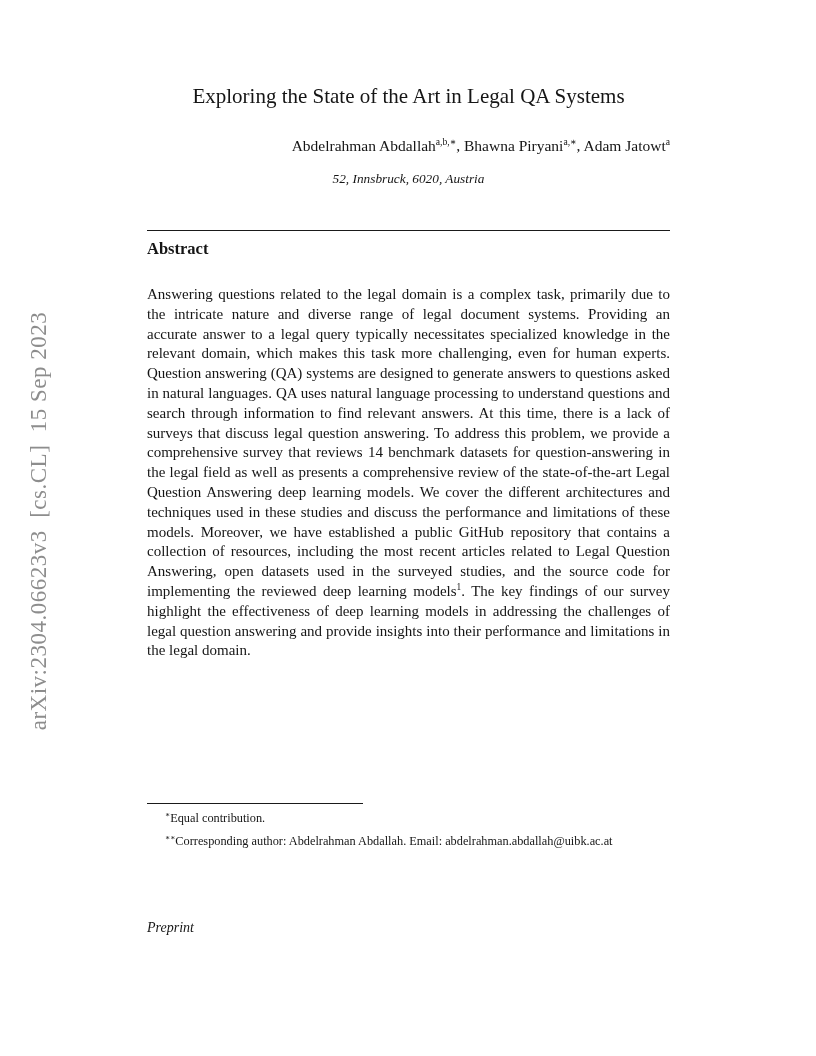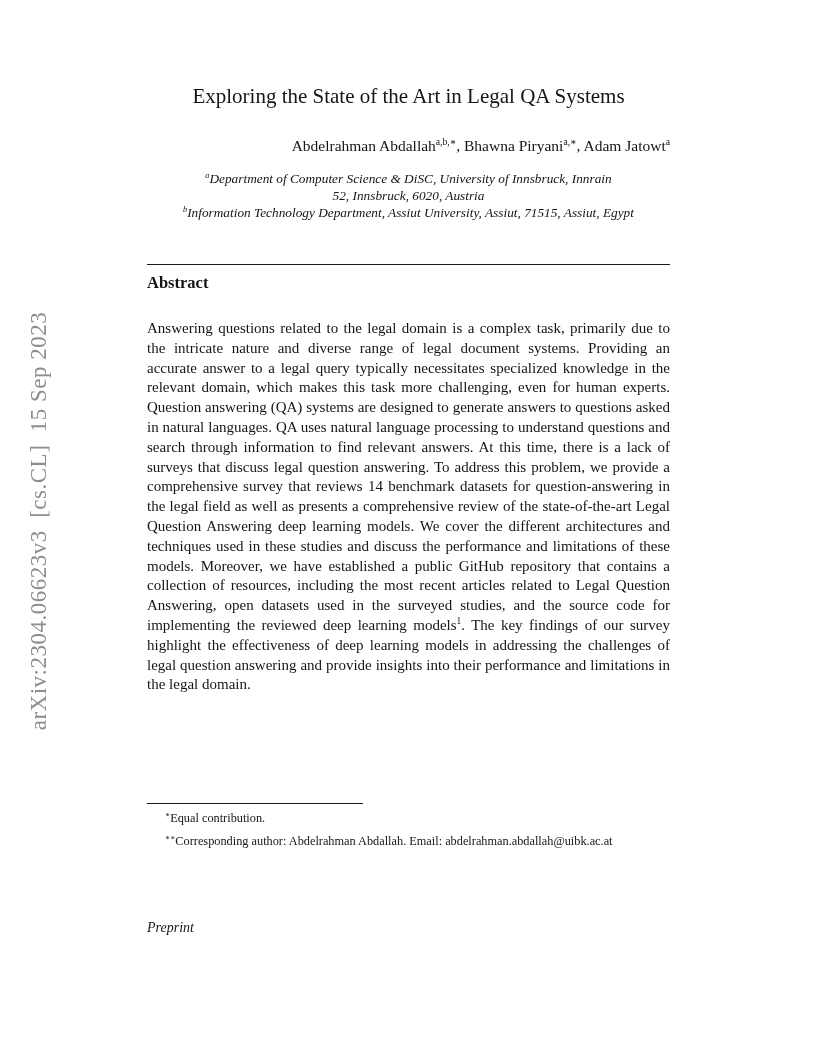--- a/index.html
+++ b/index.html
@@ -124,23 +124,21 @@
 
 <div class="content">
 
   <h1 class="paper-title">Exploring the State of the Art in Legal QA Systems</h1>
 
   <div class="author-line">
     <span>Abdelrahman Abdallah</span><sup>a,b,∗</sup><span>, Bhawna Piryani</span><sup>a,∗</sup><span>, Adam Jatowt</span><sup>a</sup>
   </div>
 
   <div class="affiliations">
-    <div class="affiliation-line"><sup>a</sup><span>Department of Computer Science &amp; DiSC, University of Innsbruck, Innrain</span></div>
     <div class="affiliation-line"><span>52, Innsbruck, 6020, Austria</span></div>
-    <div class="affiliation-line"><sup>b</sup><span>Information Technology Department, Assiut University, Assiut, 71515, Assiut, Egypt</span></div>
   </div>
 
   <hr class="abstract-top-rule">
 
   <h2 class="abstract-heading">Abstract</h2>
 
   <p class="abstract-text">
     <span>Answering questions related to the legal domain is a complex task, primarily due to the intricate nature and diverse range of legal document systems. Providing an accurate answer to a legal query typically necessitates specialized knowledge in the relevant domain, which makes this task more challenging, even for human experts. Question answering (QA) systems are designed to generate answers to questions asked in natural languages. QA uses natural language processing to understand questions and search through information to find relevant answers. At this time, there is a lack of surveys that discuss legal question answering. To address this problem, we provide a comprehensive survey that reviews 14 benchmark datasets for question-answering in the legal field as well as presents a comprehensive review of the state-of-the-art Legal Question Answering deep learning models. We cover the different architectures and techniques used in these studies and discuss the performance and limitations of these models. Moreover, we have established a public GitHub repository that contains a collection of resources, including the most recent articles related to Legal Question Answering, open datasets used in the surveyed studies, and the source code for implementing the reviewed deep learning models</span><sup>1</sup><span>. The key findings of our survey highlight the effectiveness of deep learning models in addressing the challenges of legal question answering and provide insights into their performance and limitations in the legal domain.</span>
   </p>
 

